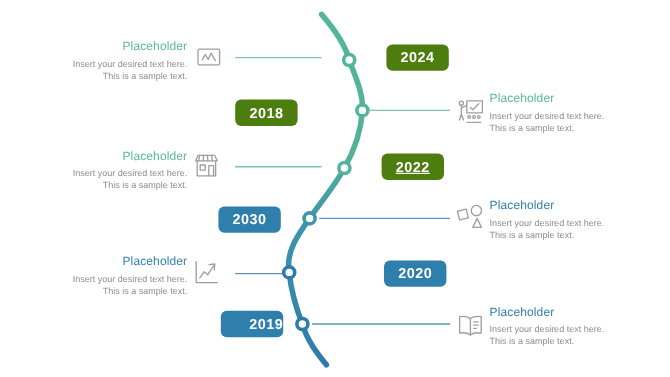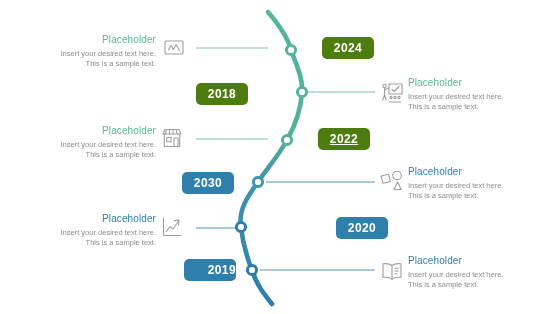--- a/index.html
+++ b/index.html
@@ -109,21 +109,21 @@
   </div>
 
   <div class="year-badge year-green" style="left:318px;top:128px;text-decoration:underline;">
     <span>2022</span>
   </div>
 
   <div class="year-badge year-blue" style="left:182px;top:172px;">
     <span>2030</span>
   </div>
 
-  <div class="year-badge year-blue" style="left:320px;top:217px;margin-left:16px;">
+  <div class="year-badge year-blue" style="left:320px;top:217px;">
     <span>2020</span>
   </div>
 
   <div class="year-badge year-blue" style="left:184px;top:259px;justify-content:flex-end;">
     <span>2019</span>
   </div>
 
   <div class="icon-box" style="left:161px;top:35px;">
     <svg viewBox="0 0 24 24" fill="none" stroke="#9e9e9e" stroke-width="1.1" stroke-linecap="round" stroke-linejoin="round">
       <rect x="3" y="5" width="18" height="13" rx="1"></rect>

